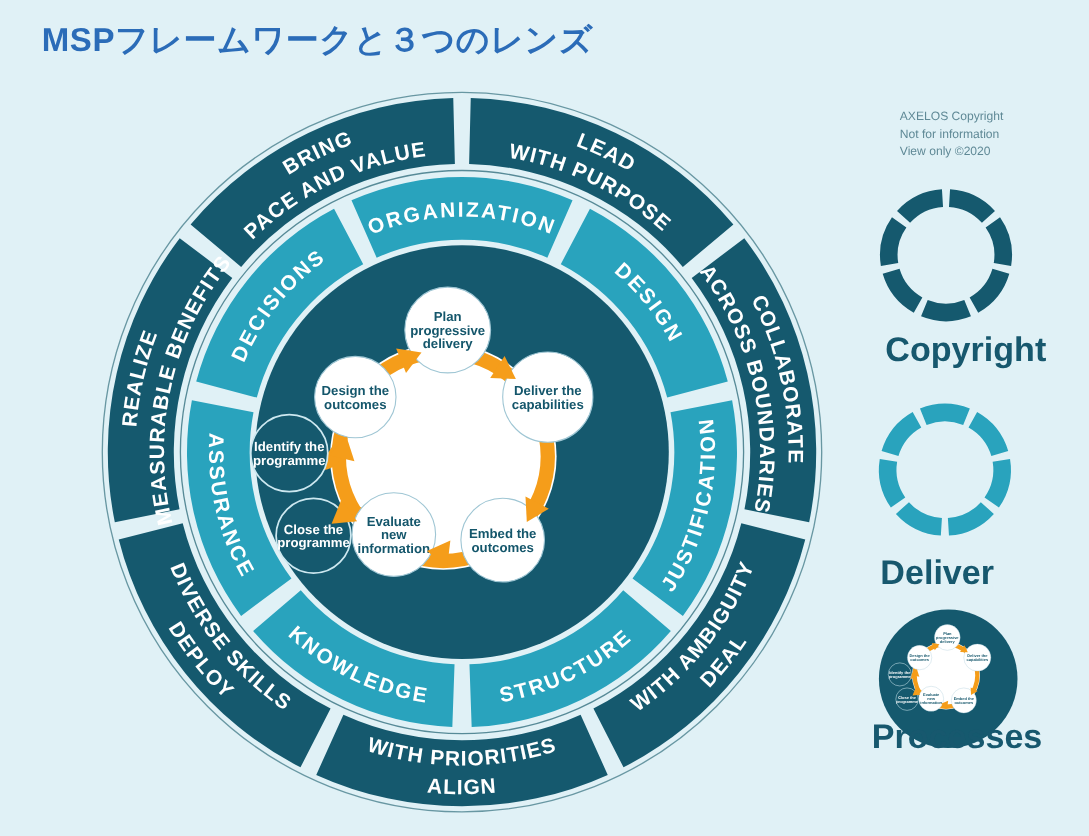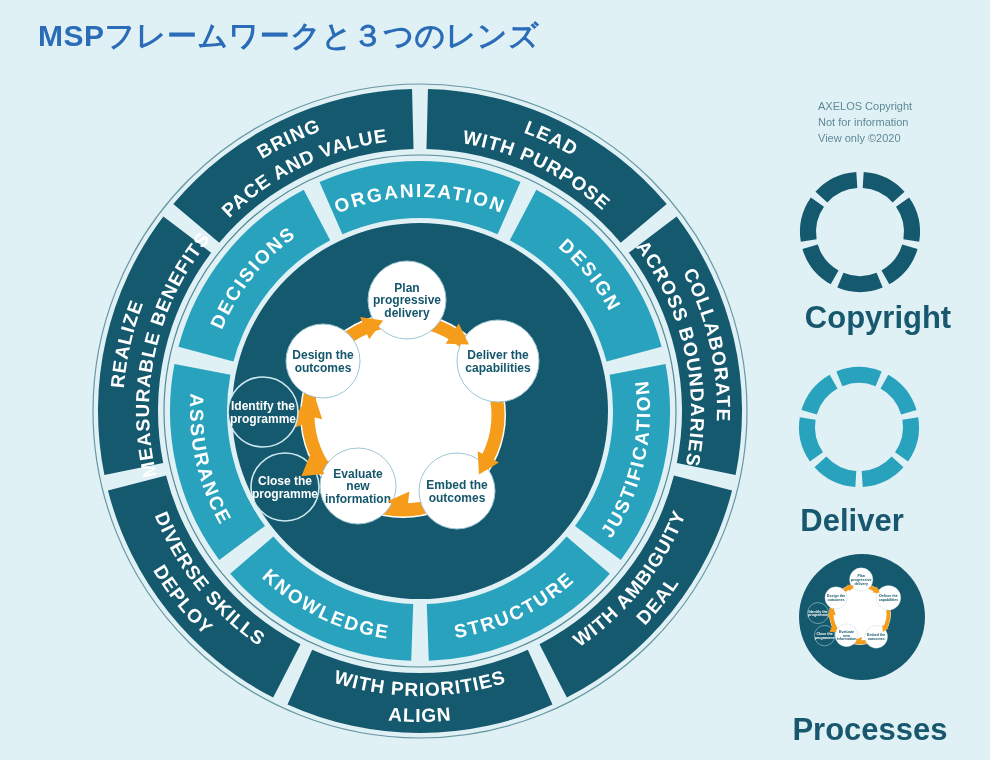--- a/index.html
+++ b/index.html
@@ -19,21 +19,21 @@
     font-size:11px;line-height:1.45;color:#5f8996;margin-top:13px;
   }
   #msp-svg{position:absolute;left:90px;top:81px}
   .lens-icon{position:absolute}
   .lens-label{
     position:absolute;width:220px;text-align:center;
     font-size:31px;font-weight:700;color:#17586e;
   }
   #principles-label{left:768px;top:300px}
   #themes-label{left:742px;top:503px}
-  #processes-label{left:760px;top:712px}
+  #processes-label{left:760px;top:652px}
   svg text{font-family:"Liberation Sans",sans-serif}
   .p-text{font-size:19px;font-weight:700;fill:#ffffff;letter-spacing:1px}
   .t-text{font-size:19px;font-weight:700;fill:#ffffff;letter-spacing:2px}
   .node-text{font-size:12px;font-weight:700;fill:#14566b}
   .node-text-inv{font-size:12px;font-weight:700;fill:#ffffff}
 </style>
 </head>
 <body>
 
 <div class="title">MSPフレームワークと３つのレンズ</div>

